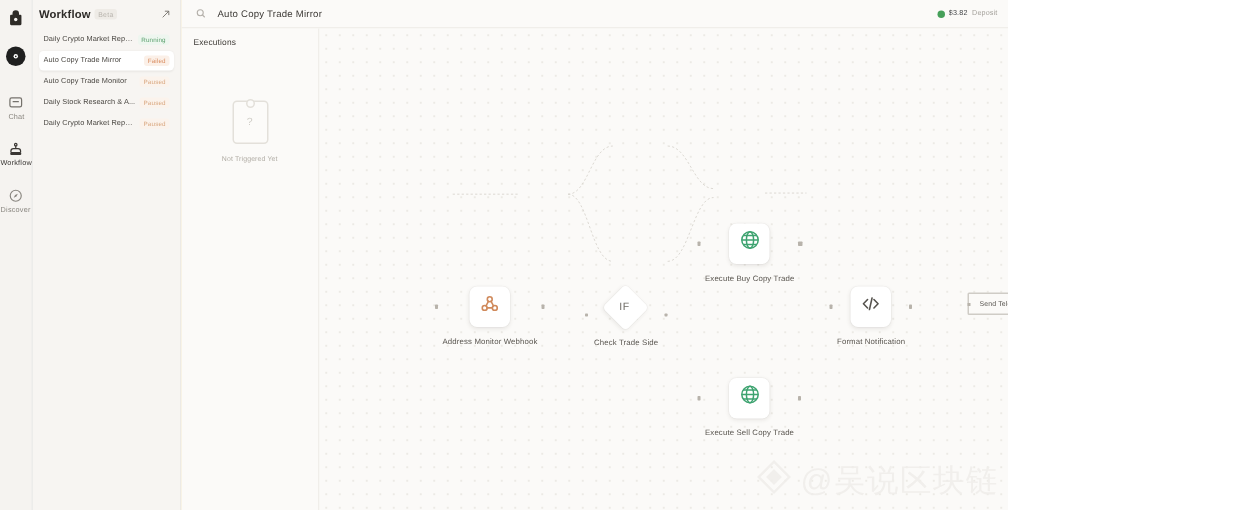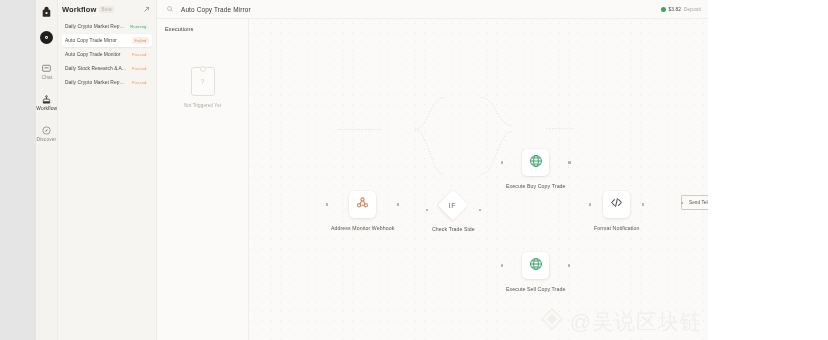--- a/index.html
+++ b/index.html
@@ -13,22 +13,21 @@
     overflow: hidden;
     font-family: "Liberation Sans", sans-serif;
     color: #2b2b2b;
     -webkit-font-smoothing: antialiased;
   }
   .app {
     position: relative;
     width: 672px;
     height: 340px;
     display: flex;
-    background: #e5e5e5;
-    padding-left: 36px;
+    background: #eab308;
   }
 
   
   .rail {
     width: 22px;
     flex: 0 0 22px;
     background: #f5f3f0;
     border-right: 1px solid #ececea;
     display: flex;
     flex-direction: column;

